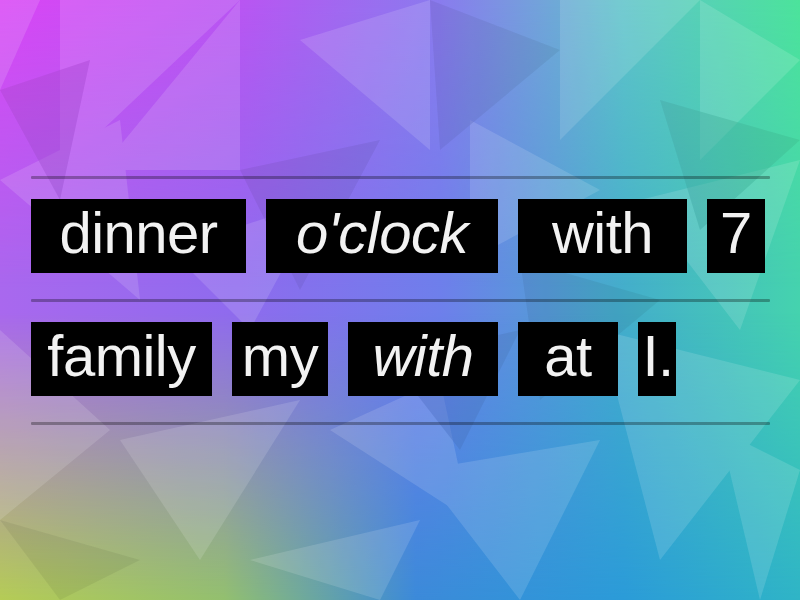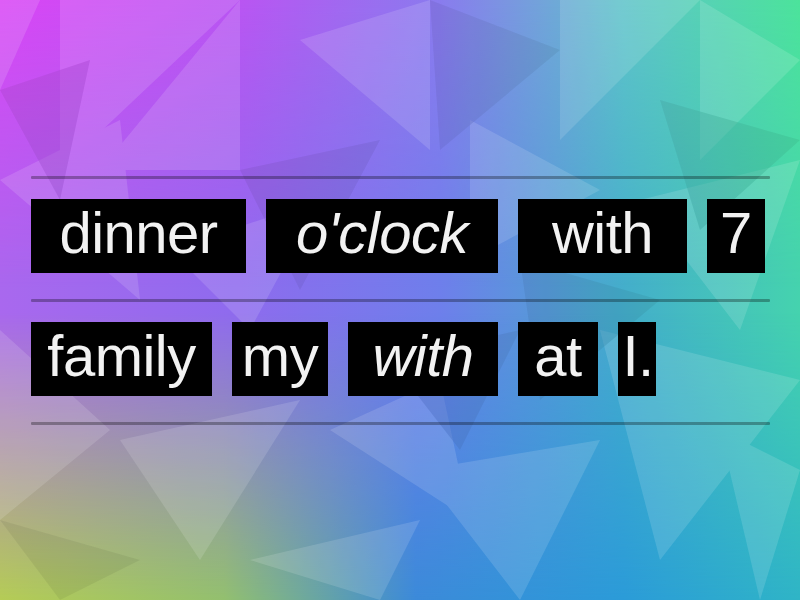--- a/index.html
+++ b/index.html
@@ -218,21 +218,21 @@
       </div>
 
       <div class="tile" style="width: 96px;">
         <span class="tile-label">my</span>
       </div>
 
       <div class="tile" style="width: 150px; font-style: italic;">
         <span class="tile-label">with</span>
       </div>
 
-      <div class="tile" style="width: 80px;">
+      <div class="tile" style="width: 100px;">
         <span class="tile-label">at</span>
       </div>
 
       <div class="tile tight overflow-punct" style="width: 38px;">
         <span class="tile-label">I.</span>
       </div>
 
     </div>
 
   </div>

